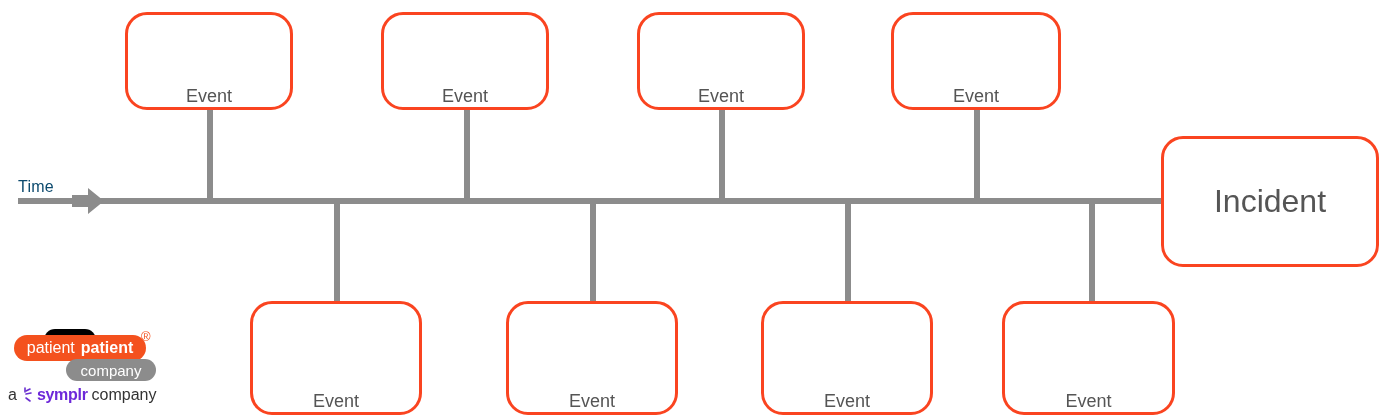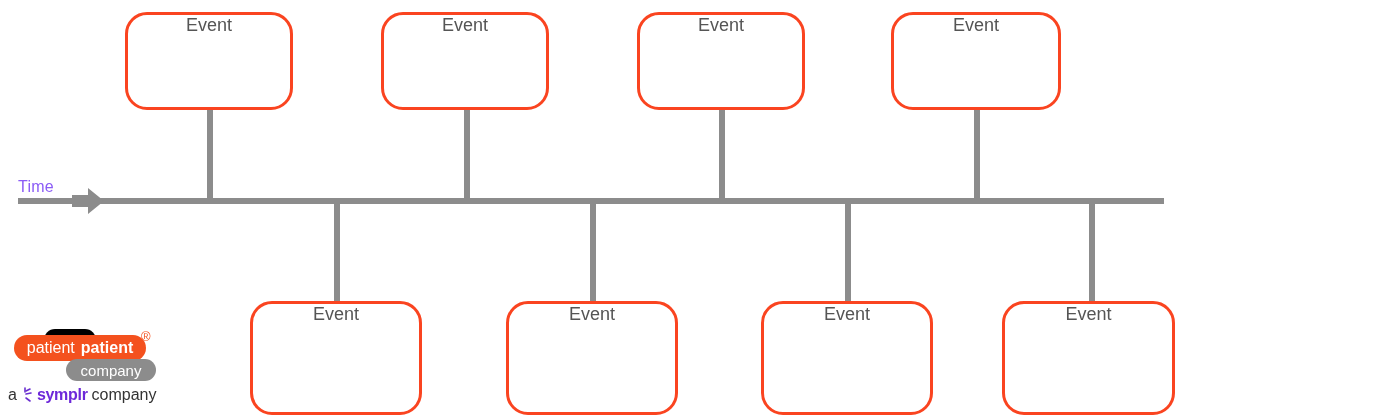--- a/index.html
+++ b/index.html
@@ -30,21 +30,21 @@
     left: 72px;
     top: 188px;
     width: 32px;
     height: 26px;
   }
   .time-label {
     position: absolute;
     left: 18px;
     top: 178px;
     font-size: 16px;
-    color: #8b5cf6;
+    color: #0c4a6e;
     letter-spacing: .2px;
     white-space: nowrap;
   }
 
   
   .connector {
     position: absolute;
     width: 6px;
     background: #8c8c8c;
   }
@@ -52,21 +52,21 @@
   .connector.down { top: 200px; height: 102px; }
 
   
   .event-box {
     position: absolute;
     box-sizing: border-box;
     border: 3px solid #fa4420;
     border-radius: 22px;
     background: #ffffff;
     display: flex;
-    align-items: flex-start;
+    align-items: flex-end;
     justify-content: center;
     color: #555555;
     font-size: 18px;
   }
   .event-box.top    { top: 12px;  height: 98px; }
   .event-box.bottom { top: 301px; height: 114px; }
 
   .incident-box {
     position: absolute;
     box-sizing: border-box;
@@ -186,20 +186,23 @@
   <div class="event-box bottom" style="left:506px; width:172px;">
     <span>Event</span>
   </div>
   <div class="event-box bottom" style="left:761px; width:172px;">
     <span>Event</span>
   </div>
   <div class="event-box bottom" style="left:1002px; width:173px;">
     <span>Event</span>
   </div>
 
+  <div class="incident-box">
+    <span>Incident</span>
+  </div>
 
   <div class="logo">
     <div class="logo-pill pill-the">the</div>
 
     <div class="logo-pill pill-patient-safety">
       <span>patient</span>
       <span class="bold">patient</span>
     </div>
 
     <div class="reg-mark">®</div>

